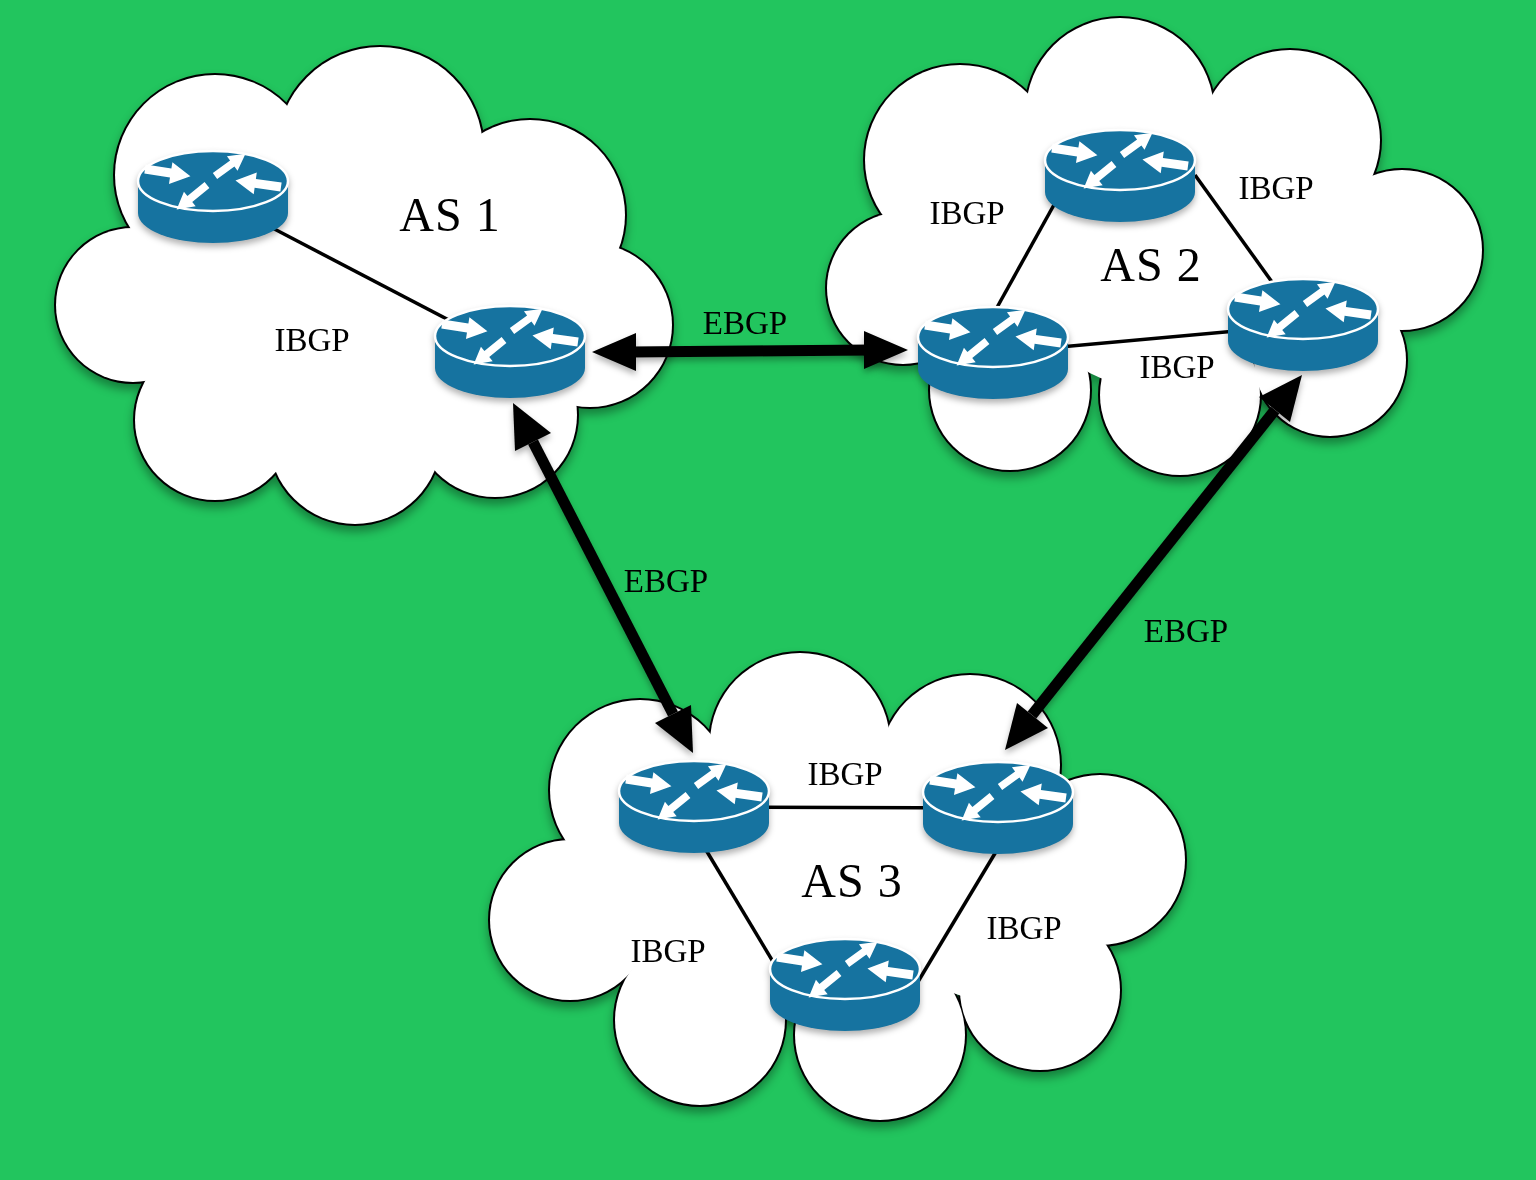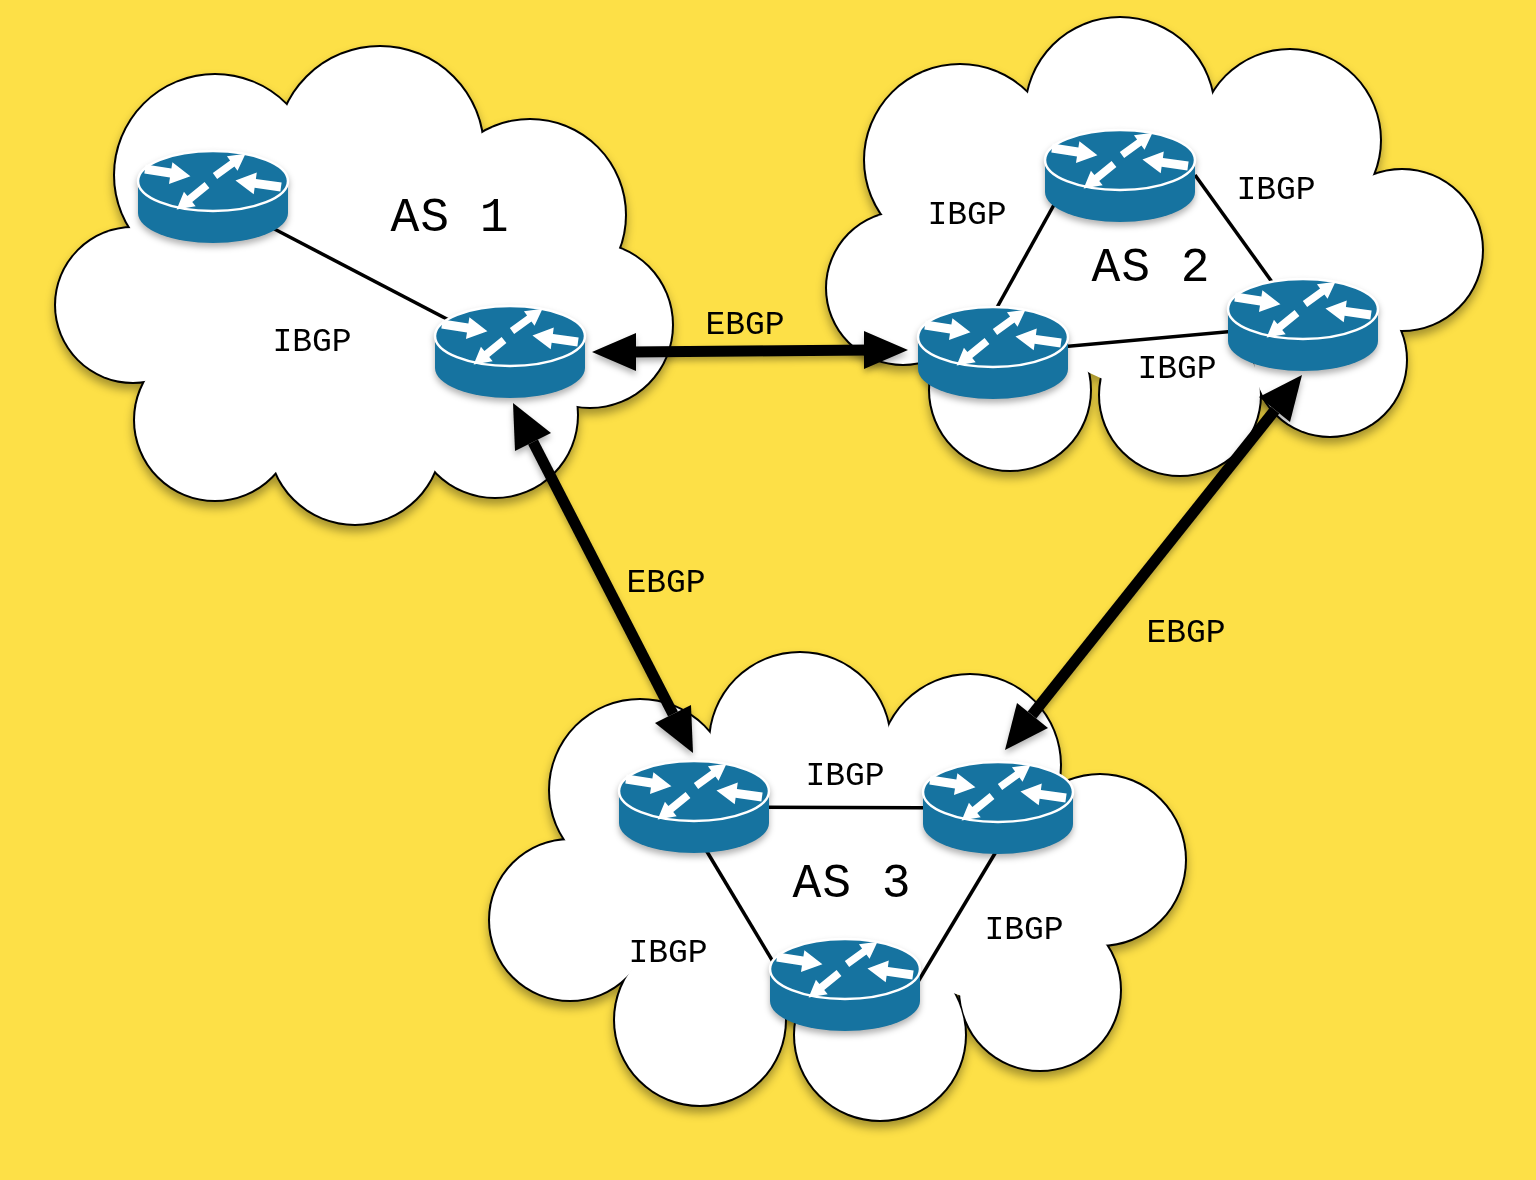--- a/index.html
+++ b/index.html
@@ -1,20 +1,20 @@
 <!DOCTYPE html>
 <html><head>
 <meta charset="utf-8">
 <style>
   html,body{margin:0;padding:0;background:#ffffff;}
   #stage{
     position:relative;
     width:1536px;height:1180px;
-    background:#fde047;
-    font-family:Liberation Mono, monospace;
+    background:#22c55e;
+    font-family:Liberation Serif, serif;
     overflow:hidden;
   }
   svg{display:block;}
   .cloud{filter:drop-shadow(0 6px 5px rgba(0,0,0,0.35));}
   .cloud-stroke circle{fill:#ffffff;stroke:#000000;stroke-width:4;}
   .cloud-fill circle{fill:#ffffff;}
   .ibgp-line{stroke:#000000;stroke-width:3.5;fill:none;}
   .ebgp{filter:drop-shadow(0 4px 3px rgba(0,0,0,0.30));}
   .ebgp line{stroke:#000000;stroke-width:11;}
   .ebgp polygon{fill:#000000;}

